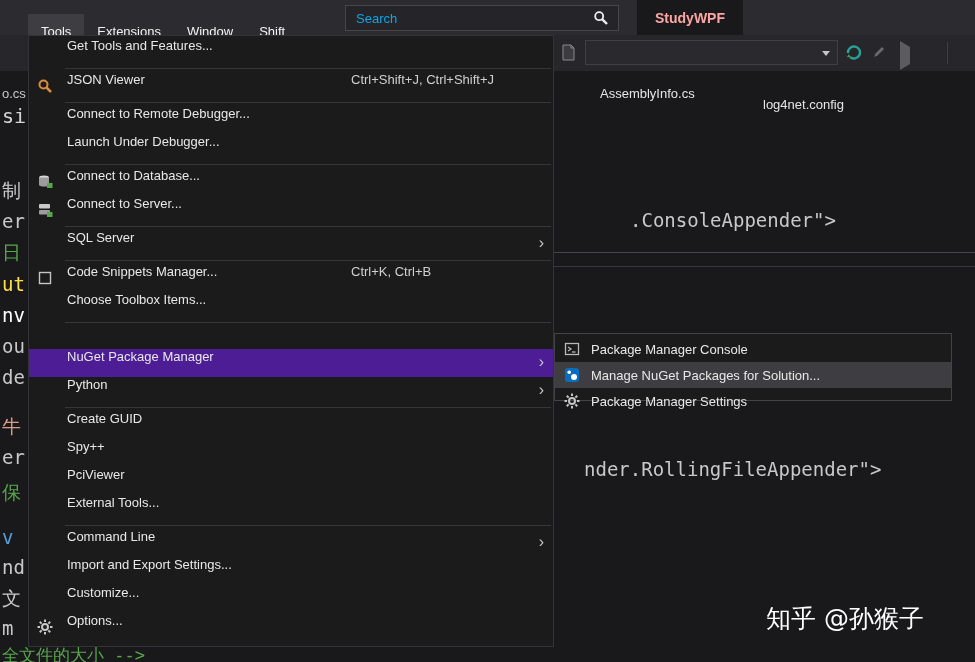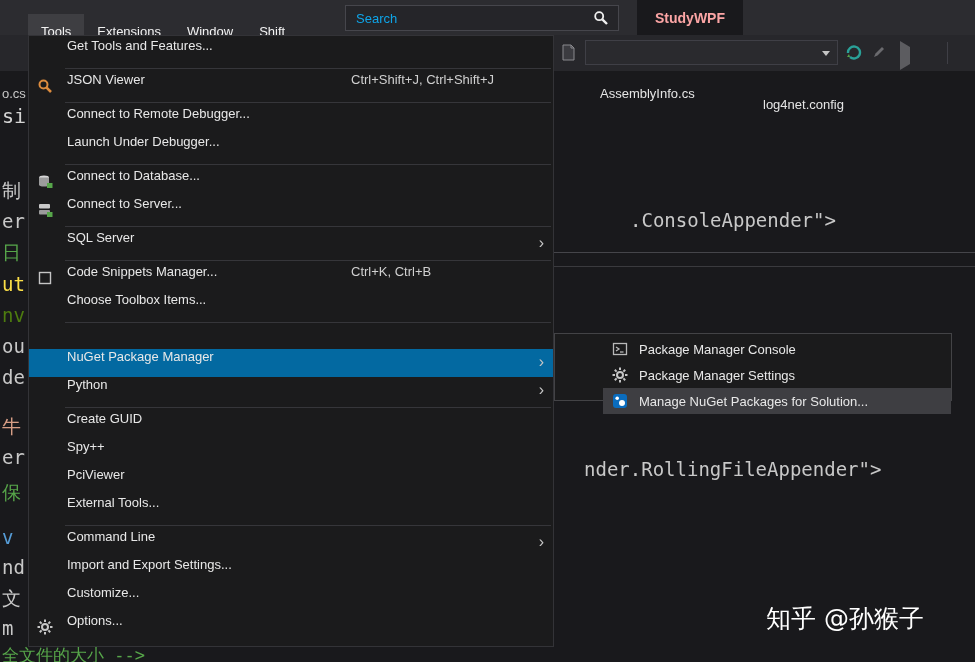--- a/index.html
+++ b/index.html
@@ -36,30 +36,30 @@
   .search-text { flex:1; color:#0ea5e9; font-size:13px; padding-left:10px; }
   .search-icon { margin-right:9px; display:flex; }
   .app-title { position:absolute; left:637px; top:0; width:106px; height:35px; background:#19191c;
     color:#fca5a5; font-weight:bold; font-size:14px; display:flex; align-items:center; justify-content:center; }
 
   
   .menu { position:absolute; left:28px; top:35px; width:526px; height:612px; background:#1b1b1c;
     border:1px solid #333337; z-index:30; padding-top:2px; overflow:hidden; }
   .menu-item { position:relative; height:28px; display:flex; 
     padding-left:38px; font-size:13px; color:#e8e8e8; cursor:default; }
-  .menu-item.selected { background:#0369a1;margin-top:26px; }
+  .menu-item.selected { background:#4c1d95;margin-top:26px; }
   .mi-icon { position:absolute; left:8px; top:6px; width:16px; height:16px; display:flex; }
   .mi-shortcut { position:absolute; left:322px; color:#d0d0d0; }
   .mi-arrow { position:absolute; right:9px; top:0; height:28px; line-height:26px;
     color:#c5c5c5; font-size:16px; }
   .menu-sep { height:1px; background:#36363a; margin:2px 2px 3px 36px; }
 
   
   .submenu { position:absolute; left:554px; top:333px; width:398px; height:68px; background:#1b1b1c;
-    border:1px solid #434346; z-index:31; padding-top:2px;padding-left:48px; }
+    border:1px solid #434346; z-index:31; padding-top:2px; }
   .sub-item { position:relative; height:26px; display:flex; align-items:center;
     padding-left:36px; font-size:13px; color:#e8e8e8; cursor:default; }
   .sub-item.selected { background:#3e3e42; }
   .sub-icon { position:absolute; left:9px; top:5px; width:16px; height:16px; display:flex; }
 
   
   .watermark { position:absolute; left:766px; top:602px; z-index:5; color:#ffffff;
     font-size:25px; font-weight:500; font-family:"DejaVu Sans", sans-serif; }
 </style>
 </head>
@@ -103,21 +103,21 @@
     <div class="hline" style="top:217px;"></div>
     <div class="hline" style="top:231px; background:#3a3a3e;"></div>
     <div class="code" style="left:584px; top:423px;">nder.RollingFileAppender"&gt;</div>
 
     <span class="frag" style="top:51px;  font-size:13px; font-family:'Liberation Sans',sans-serif; color:#c8c8c8;">o.cs</span>
     <span class="frag" style="top:69px;  font-size:20px; color:#d4d4d4;">si</span>
     <span class="frag" style="top:143px; color:#c8c8c8;">制</span>
     <span class="frag" style="top:175px; color:#c8c8c8;">er</span>
     <span class="frag" style="top:205px; color:#57a64a;">日</span>
     <span class="frag" style="top:238px; color:#fde047;">ut</span>
-    <span class="frag" style="top:269px; color:#4d7c0f;">nv</span>
+    <span class="frag" style="top:269px; color:#ffffff;">nv</span>
     <span class="frag" style="top:300px; color:#c8c8c8;">ou</span>
     <span class="frag" style="top:331px; color:#c8c8c8;">de</span>
     <span class="frag" style="top:379px; color:#d69d85;">牛</span>
     <span class="frag" style="top:411px; color:#c8c8c8;">er</span>
     <span class="frag" style="top:445px; color:#57a64a;">保</span>
     <span class="frag" style="top:491px; color:#569cd6;">v</span>
     <span class="frag" style="top:521px; color:#c8c8c8;">nd</span>
     <span class="frag" style="top:551px; color:#c8c8c8;">文</span>
     <span class="frag" style="top:582px; color:#c8c8c8;">m</span>
     <span class="bottom-comment">全文件的大小 --&gt;</span>
@@ -271,43 +271,43 @@
     <div class="sub-item">
       <span class="sub-icon">
         <svg width="16" height="16" viewBox="0 0 16 16">
             <rect x="1.5" y="2.5" width="13" height="11" fill="none" stroke="#b9b9b9" stroke-width="1.3"></rect>
             <polyline points="4,6 7,8 4,10" fill="none" stroke="#b9b9b9" stroke-width="1.3"></polyline>
             <line x1="8" y1="11" x2="11.5" y2="11" stroke="#b9b9b9" stroke-width="1.3"></line>
           </svg>
       </span>
       <span>Package Manager Console</span>
     </div>
+    <div class="sub-item selected">
+      <span class="sub-icon">
+        <svg width="16" height="16" viewBox="0 0 16 16">
+            <rect x="1" y="1" width="14" height="14" rx="3" fill="#0a6cbd"></rect>
+            <circle cx="10" cy="10" r="3" fill="#ffffff"></circle>
+            <circle cx="5.2" cy="5.2" r="1.8" fill="#ffffff"></circle>
+          </svg>
+      </span>
+      <span>Manage NuGet Packages for Solution...</span>
+    </div>
     <div class="sub-item">
       <span class="sub-icon">
         <svg width="16" height="16" viewBox="0 0 16 16">
             <circle cx="8" cy="8" r="3" fill="none" stroke="#c5c5c5" stroke-width="2"></circle>
             <g stroke="#c5c5c5" stroke-width="2">
               <line x1="8" y1="0.5" x2="8" y2="3"></line>
               <line x1="8" y1="13" x2="8" y2="15.5"></line>
               <line x1="0.5" y1="8" x2="3" y2="8"></line>
               <line x1="13" y1="8" x2="15.5" y2="8"></line>
               <line x1="2.8" y1="2.8" x2="4.6" y2="4.6"></line>
               <line x1="11.4" y1="11.4" x2="13.2" y2="13.2"></line>
               <line x1="2.8" y1="13.2" x2="4.6" y2="11.4"></line>
               <line x1="11.4" y1="4.6" x2="13.2" y2="2.8"></line>
             </g>
           </svg>
       </span>
       <span>Package Manager Settings</span>
     </div>
-    <div class="sub-item selected">
-      <span class="sub-icon">
-        <svg width="16" height="16" viewBox="0 0 16 16">
-            <rect x="1" y="1" width="14" height="14" rx="3" fill="#0a6cbd"></rect>
-            <circle cx="10" cy="10" r="3" fill="#ffffff"></circle>
-            <circle cx="5.2" cy="5.2" r="1.8" fill="#ffffff"></circle>
-          </svg>
-      </span>
-      <span>Manage NuGet Packages for Solution...</span>
-    </div>
   </div>
 
 </div>
 
 </body></html>

